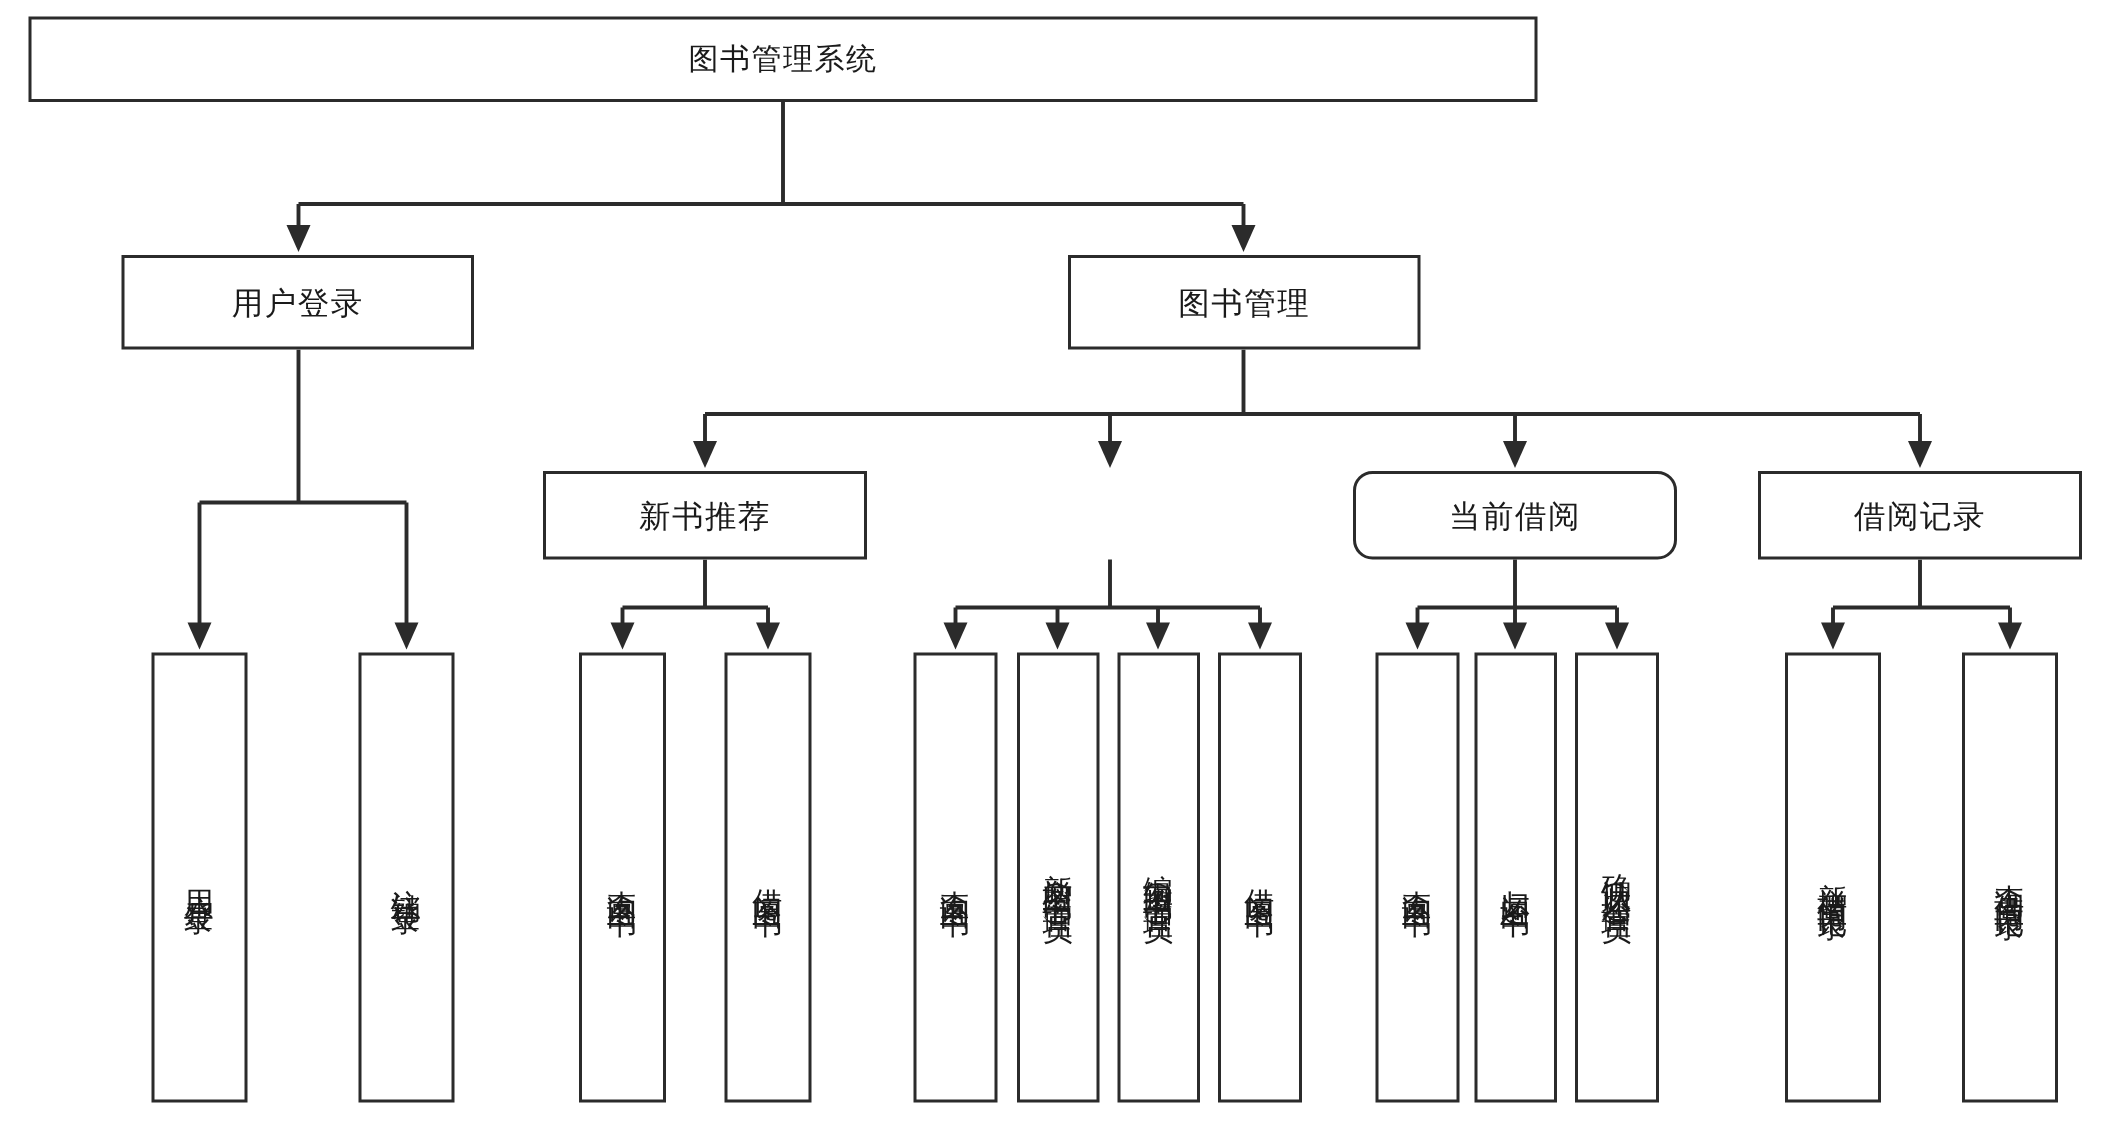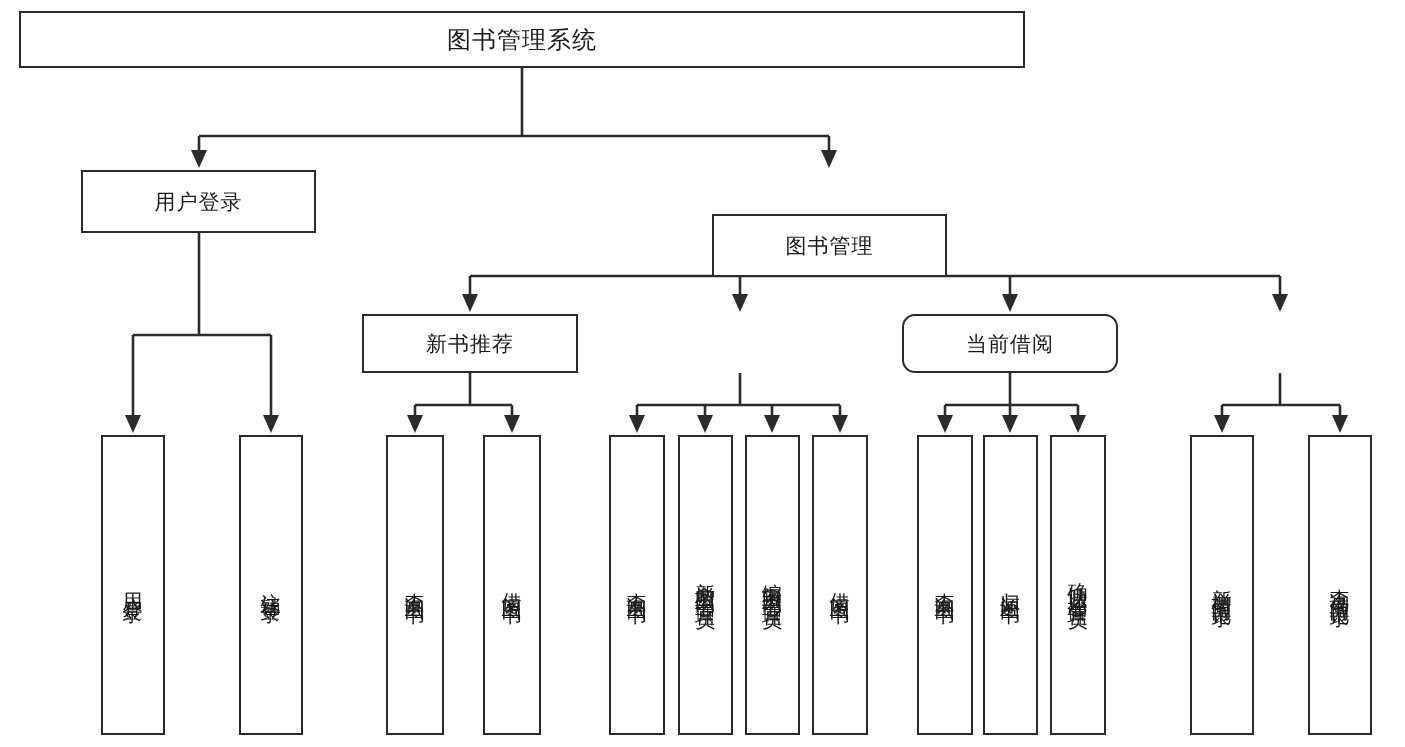--- a/index.html
+++ b/index.html
@@ -43,21 +43,21 @@
     display: flex;
     align-items: center;
     justify-content: center;
     color: #1a1a1a;
   }
   .node.h {           
     font-size: 21px;
     letter-spacing: 1px;
   }
   .node.root {
-    font-size: 24px;
+    font-size: 20px;
   }
   .node.v {           
     font-size: 20px;
   }
   .vtext {
     writing-mode: vertical-rl;
     text-orientation: upright;
     letter-spacing: 4px;
     line-height: 1;
     white-space: nowrap;
@@ -147,33 +147,36 @@
   </svg>
 
   <div class="node root h" style="left:19px; top:11px; width:1006px; height:57px;">
     <span class="htext">图书管理系统</span>
   </div>
 
   <div class="node h" style="left:81px; top:170px; width:235px; height:63px;">
     <span class="htext">用户登录</span>
   </div>
 
-  <div class="node h" style="left:712px; top:170px; width:235px; height:63px;margin-top:44px;">
+  <div class="node h" style="left:712px; top:170px; width:235px; height:63px;">
     <span class="htext">图书管理</span>
   </div>
 
   <div class="node h" style="left:362px; top:314px; width:216px; height:59px;">
     <span class="htext">新书推荐</span>
   </div>
 
 
   <div class="node h" style="left:902px; top:314px; width:216px; height:59px;border-radius:13px;">
     <span class="htext">当前借阅</span>
   </div>
 
+  <div class="node h" style="left:1172px; top:314px; width:216px; height:59px;">
+    <span class="htext">借阅记录</span>
+  </div>
 
   <div class="node v" style="left:101px; top:435px; width:64px; height:300px;">
     <span class="vtext">用户登录</span>
   </div>
   <div class="node v" style="left:239px; top:435px; width:64px; height:300px;">
     <span class="vtext">注销登录</span>
   </div>
 
   <div class="node v" style="left:386px; top:435px; width:58px; height:300px;">
     <span class="vtext">查询图书</span>

